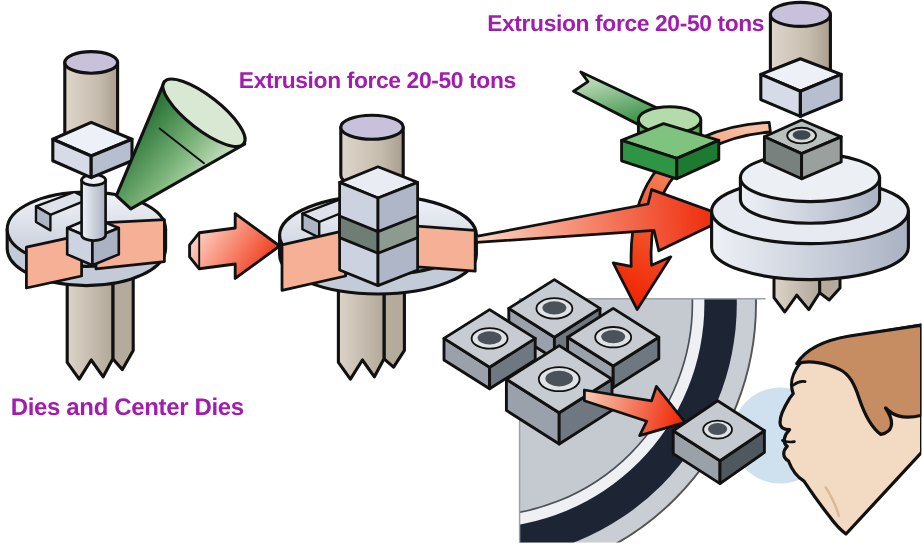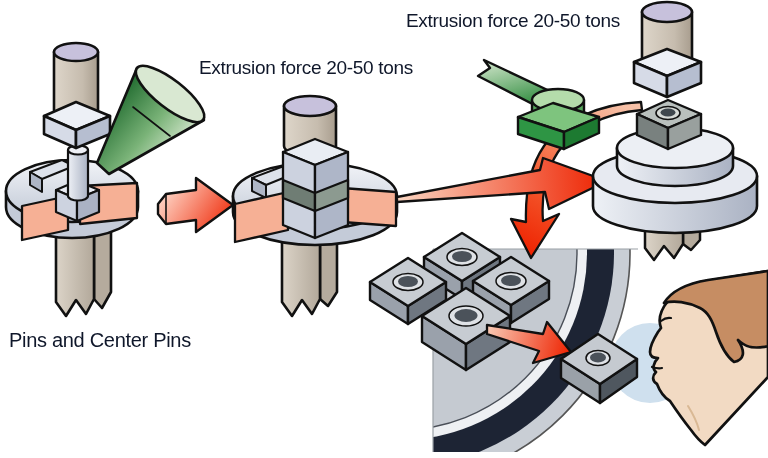--- a/index.html
+++ b/index.html
@@ -1,19 +1,19 @@
 <!DOCTYPE html>
 <html><head>
 <meta charset="utf-8">
 <style>
   html,body{margin:0;padding:0;background:#fff;}
   .canvas{position:relative;width:768px;height:458px;background:#fff;overflow:hidden;
           font-family:"Liberation Sans",sans-serif;}
   .canvas svg{position:absolute;left:0;top:0;}
-  .lbl{position:absolute;white-space:nowrap;color:#0f172a;font-weight:400;
+  .lbl{position:absolute;white-space:nowrap;color:#a21caf;font-weight:700;
        letter-spacing:-0.3px;font-size:19px;line-height:1.1;text-align:center;}
   .lbl-left{left:9px;top:329px;font-size:20px;}
   .lbl-mid{left:199px;top:58px;}
   .lbl-right{left:406px;top:11px;}
   .lbl-examine{left:558px;top:414px;font-size:20px;}
 </style>
 </head>
 <body>
 
 <div class="canvas">
@@ -252,16 +252,16 @@
     <path d="M664,303 C672,290 690,283 708,280 L768,271 L768,346
              C752,350 744,346 738,340 C746,352 744,360 734,362
              C726,356 720,344 716,332 C712,320 708,312 700,308
              C688,302 674,300 664,303 Z" fill="#c68d63" stroke-width="2.7"></path>
     <path d="M661,321 q5,-4 10,-3" fill="none" stroke-width="2.2"></path>
     <path d="M652,367 q6,2 10,1" fill="none" stroke-width="2.2"></path>
     <path d="M688,406 c5,8 9,16 11,24" fill="none" stroke="#d9b894" stroke-width="2"></path>
   </g>
 </svg>
 
-<div class="lbl lbl-left">Pins and Center Pins</div>
+<div class="lbl lbl-left">Dies and Center Dies</div>
 <div class="lbl lbl-mid">Extrusion force 20-50 tons</div>
 <div class="lbl lbl-right">Extrusion force 20-50 tons</div>
 </div>
 
 </body></html>

